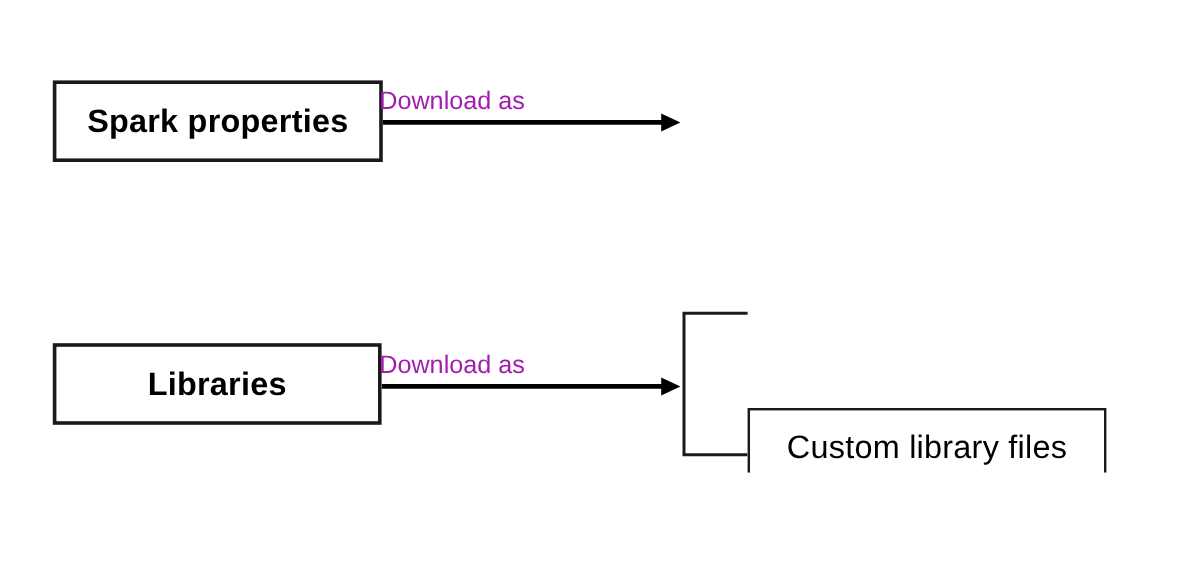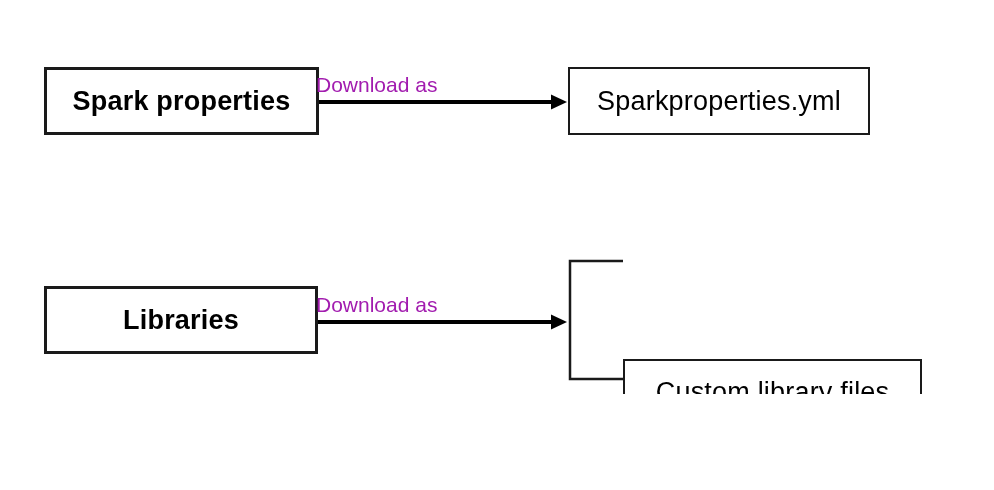--- a/index.html
+++ b/index.html
@@ -29,21 +29,21 @@
     white-space: nowrap;
   }
   .node.source {
     border-width: 3px;
     font-weight: bold;
   }
   .node-spark-properties   { left: 44px;  top: 67px;  width: 275px; height: 68px; }
   .node-sparkproperties    { left: 568px; top: 67px;  width: 302px; height: 68px; }
   .node-libraries          { left: 44px;  top: 286px; width: 274px; height: 68px; justify-content: center; }
   .node-publiclibrary      { left: 623px; top: 229px; width: 299px; height: 66px; }
-  .node-custom-library     { left: 623px; top: 359px; width: 299px; height: 66px; }
+  .node-custom-library     { left: 623px; top: 340px; width: 299px; height: 66px; }
 
   .edge-label {
     position: absolute;
     width: 240px;
     text-align: left;
     font-size: 21px;
     line-height: 1;
     color: #a21caf;
   }
   .edge-label-1 { left: 316px; top: 74px; }
@@ -76,23 +76,20 @@
 
     <g>
       <polyline points="623,261 570,261 570,379 623,379" fill="none" stroke="#1a1a1a" stroke-width="2.5"></polyline>
     </g>
   </svg>
 
   <div class="node source node-spark-properties">
     <span>Spark properties</span>
   </div>
 
-  <div class="node node-sparkproperties">
-    <span>Sparkproperties.yml</span>
-  </div>
 
   <div class="node source node-libraries">
     <span>Libraries</span>
   </div>
 
 
   <div class="node node-custom-library">
     <span>Custom library files</span>
   </div>
 

